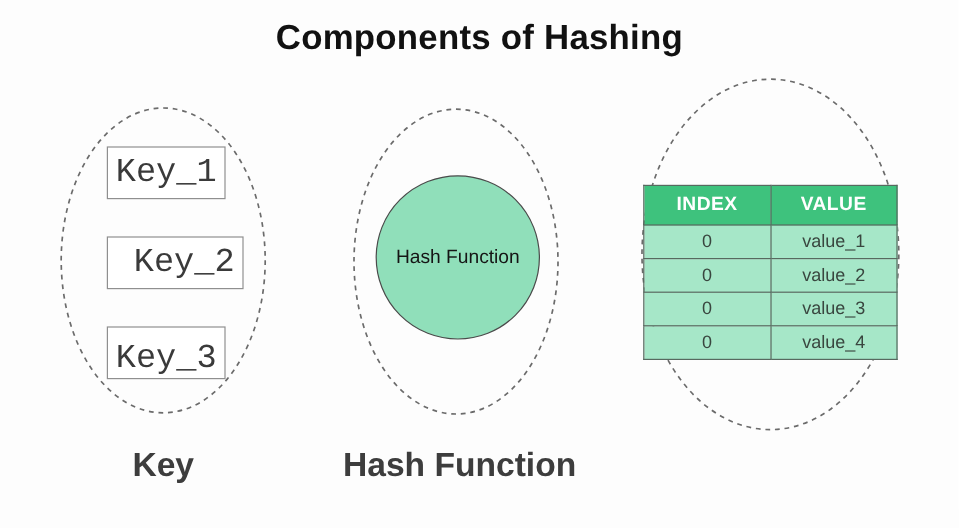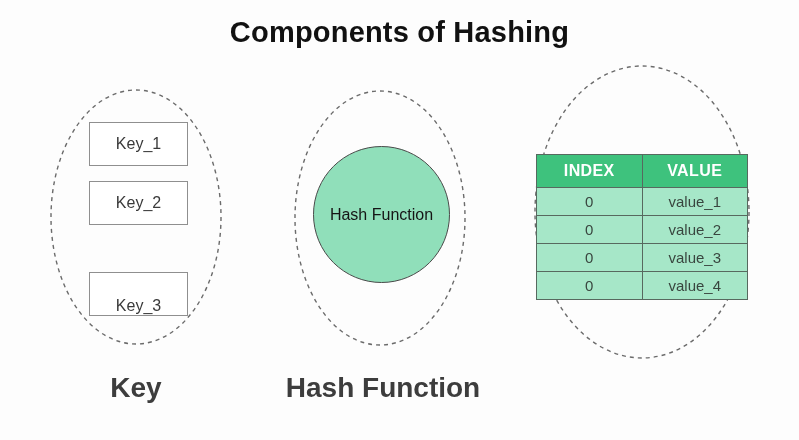--- a/index.html
+++ b/index.html
@@ -36,25 +36,26 @@
   .key-box {
     position: absolute;
     left: 89px;
     width: 97px;
     height: 42px;
     border: 1px solid #8f8f8f;
     background: #ffffff;
     display: flex;
     align-items: center;
     justify-content: center;
-    font-size: 16px;
+    font-size: 28px;
     color: #3a3a3a;
+    font-family: Liberation Mono, monospace;
   }
   .key-box-1 { top: 122px; }
-  .key-box-2 { top: 181px; }
+  .key-box-2 { top: 197px; padding-left: 15px; }
   .key-box-3 { top: 272px; align-items: flex-end; }
   .hash-circle {
     position: absolute;
     left: 313px;
     top: 146px;
     width: 137px;
     height: 137px;
     border-radius: 50%;
     background: #90dfba;
     border: 1px solid #4a4a4a;

